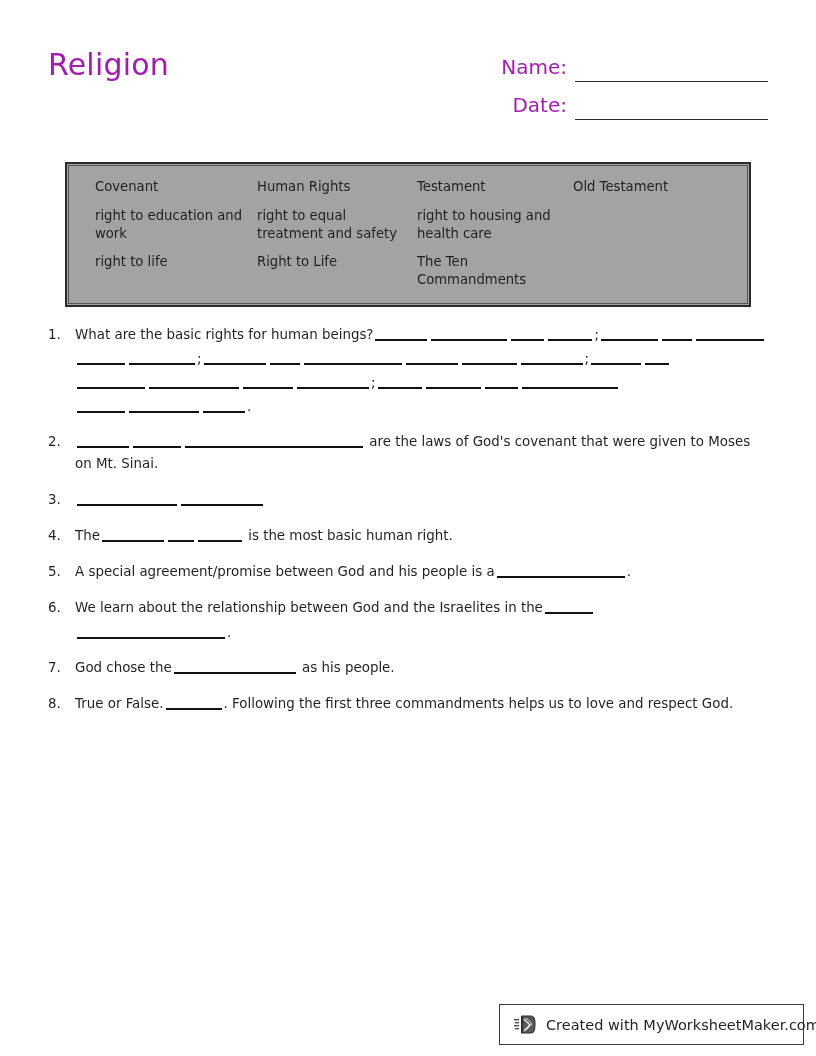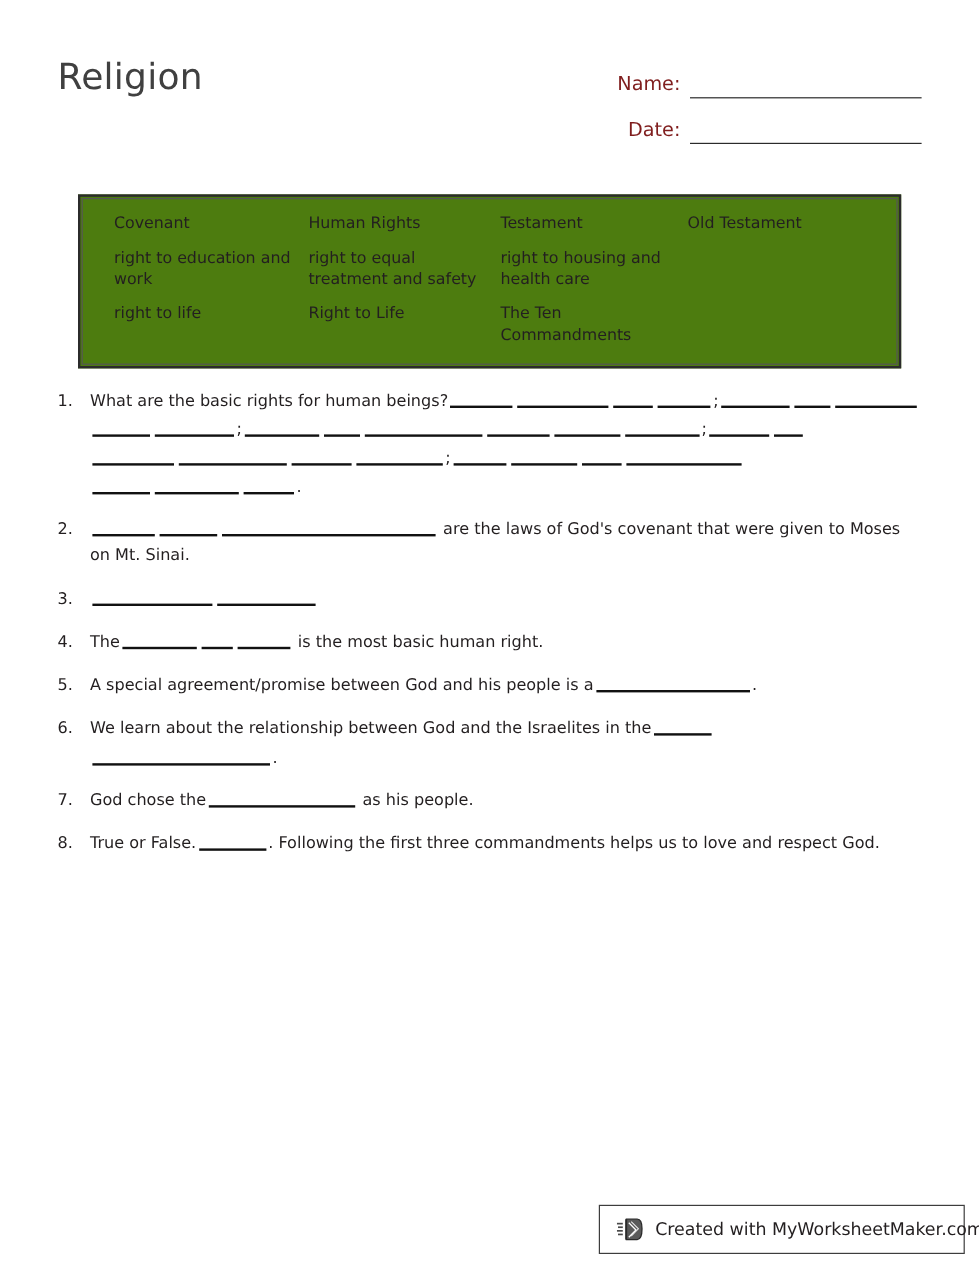--- a/index.html
+++ b/index.html
@@ -23,57 +23,57 @@
     top: 44px;
     height: 80px;
   }
   .title {
     position: absolute;
     left: 48px;
     top: 4px;
     font-size: 30px;
     font-weight: 400;
     letter-spacing: 0.2px;
-    color: #404040;
+    color: #a21caf;
     line-height: 1.1;
   }
   .namedate {
     position: absolute;
     right: 48px;
     top: 0px;
     width: 300px;
   }
   .nd-row {
     display: flex;
     align-items: flex-end;
     justify-content: flex-end;
     height: 38px;
   }
   .nd-label {
-    font-size: 16px;
-    color: #7f1d1d;
+    font-size: 20px;
+    color: #a21caf;
     padding-right: 8px;
     padding-bottom: 3px;
     white-space: nowrap;
   }
   .nd-line {
     width: 193px;
     border-bottom: 1.4px solid #2b2b2b;
     height: 20px;
   }
 
   
   .wordbank {
     position: absolute;
     left: 65px;
     top: 162px;
     width: 686px;
     border: 2px solid #2b2b2b;
     padding: 1px;
-    background: #4d7c0f;
+    background: #a3a3a3;
     box-sizing: border-box;
   }
   .wordbank-inner {
     border: 1px solid #555;
     padding: 12px 0 14px 0;
     box-sizing: border-box;
   }
   .wb-row {
     display: flex;
     padding: 0 0 0 26px;

